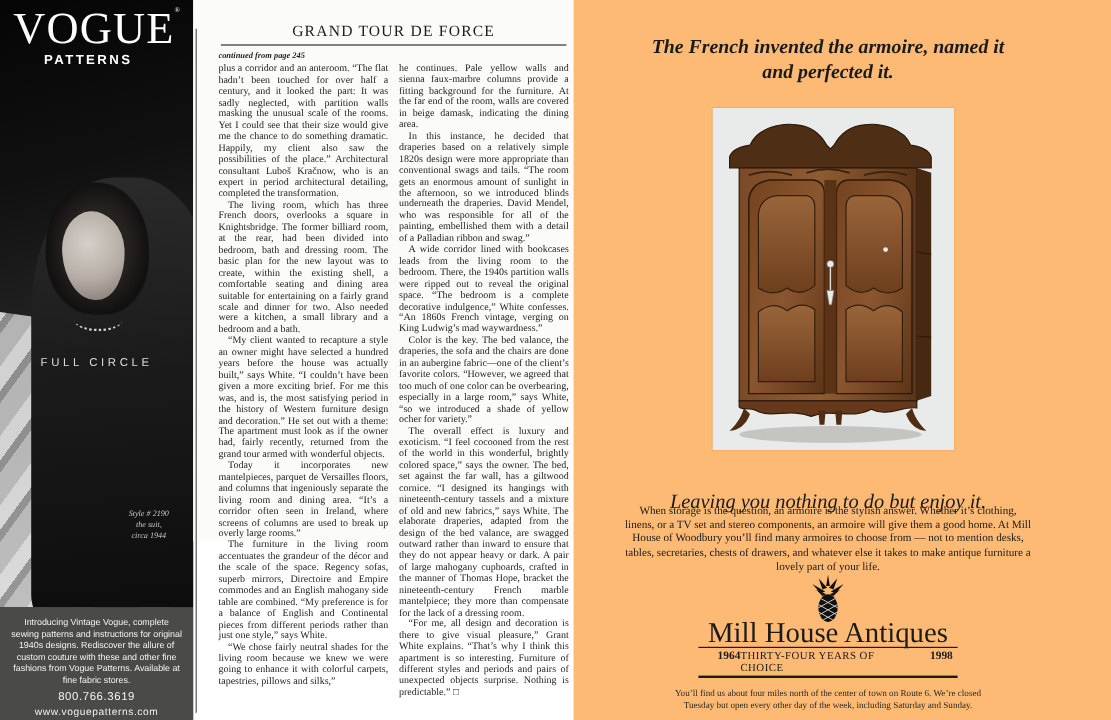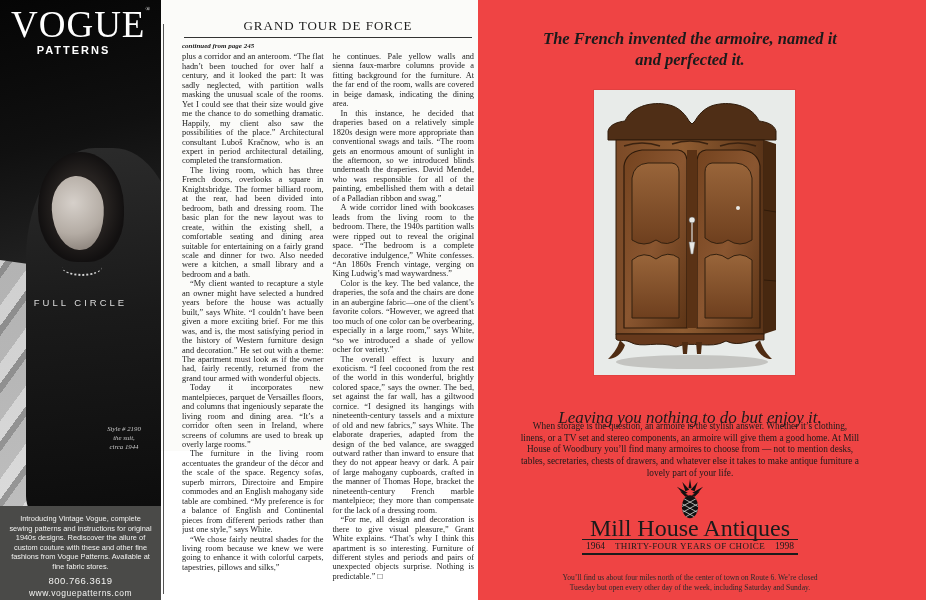--- a/index.html
+++ b/index.html
@@ -49,33 +49,33 @@
   .article-title-rule { border:none; border-top:1px solid #333; margin:3px 2px 4px; }
   .continued { font-size:7px; font-style:italic; font-weight:bold; color:#222; margin-bottom:1px; }
   .cols { display:flex; gap:9px; height:552px; overflow:hidden; }
   .col { width:149px; color:#1c1c1c; font-size:8.35px; line-height:9.45px; text-align:justify;
     hyphens:auto; -webkit-hyphens:auto; }
   .col p { text-indent:8px; }
   .col p.noindent { text-indent:0; }
   .col2pad { padding-top:10px; }
 
   
-  .mill-ad { position:absolute; left:478px; top:0; width:448px; height:600px; background:#ef4444; color:#1b1b1b; }
+  .mill-ad { position:absolute; left:478px; top:0; width:448px; height:600px; background:#fdba74; color:#1b1b1b; }
   .mill-center { position:absolute; left:0; width:424px; text-align:center; }
   .mill-headline { top:28px; font-size:16.5px; font-weight:bold; font-style:italic; line-height:21px; }
   .armoire-photo { position:absolute; left:116px; top:90px; width:201px; height:285px;
     background:#e8ebe9; box-shadow:0 0 0 1px rgba(0,0,0,.05); }
   .mill-subhead { top:408px; font-size:17px; font-weight:normal; font-style:italic; }
   .mill-body { top:421px; left:42px; width:340px; font-size:9.3px; line-height:11.7px; text-align:center;font-family:Liberation Serif, serif; }
   .pineapple { position:absolute; left:188px; top:479px; width:48px; height:40px; text-align:center; }
   .mill-brand { top:516px; font-size:24px; line-height:24px; }
   .mill-band { position:absolute; left:104px; top:539px; width:216px; border-top:1px solid #1b1b1b;
     border-bottom:2px solid #1b1b1b; padding:1px 4px 2px; display:flex; justify-content:space-between;
     align-items:baseline; font-size:9.5px; }
-  .mill-band .yr { font-weight:normal; }
+  .mill-band .yr { font-weight:bold;margin-left:12px; }
   .mill-band .mid { letter-spacing:.4px; font-size:9px; }
   .mill-address { top:556px; font-size:9.3px; }
   .mill-fine { top:573px; font-size:7.6px; line-height:9.5px; color:#2a2a2a; }
 </style>
 </head>
 <body>
 
 <div class="spread">
 
   <div class="vogue-ad">

